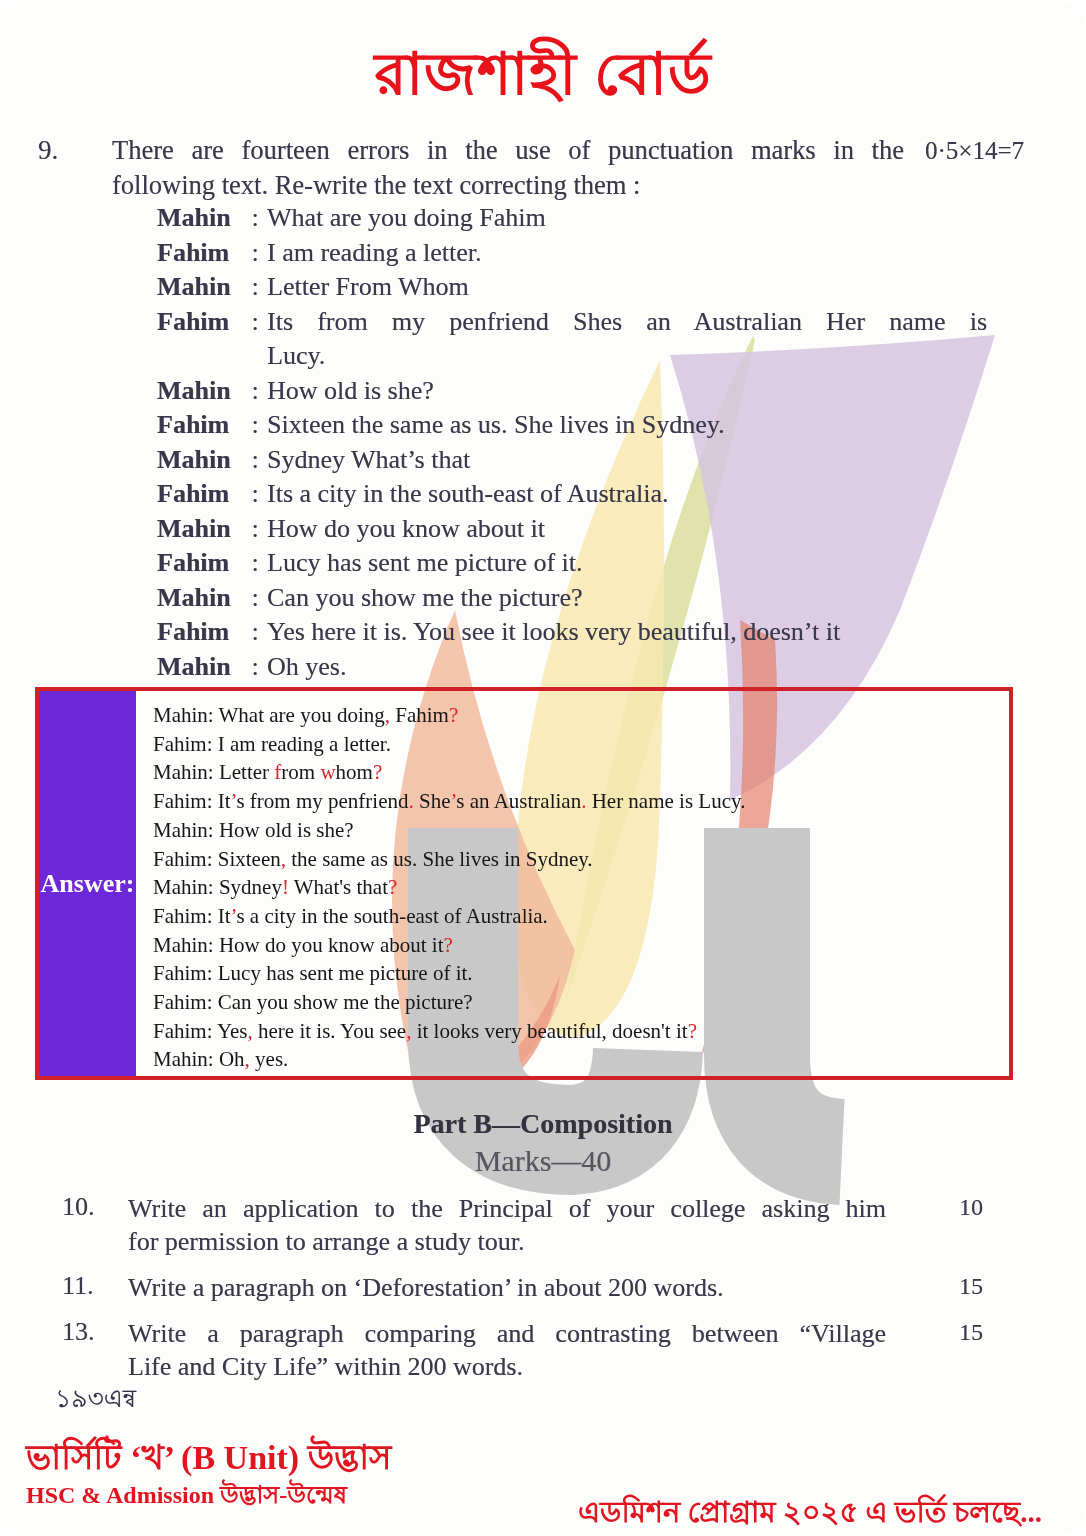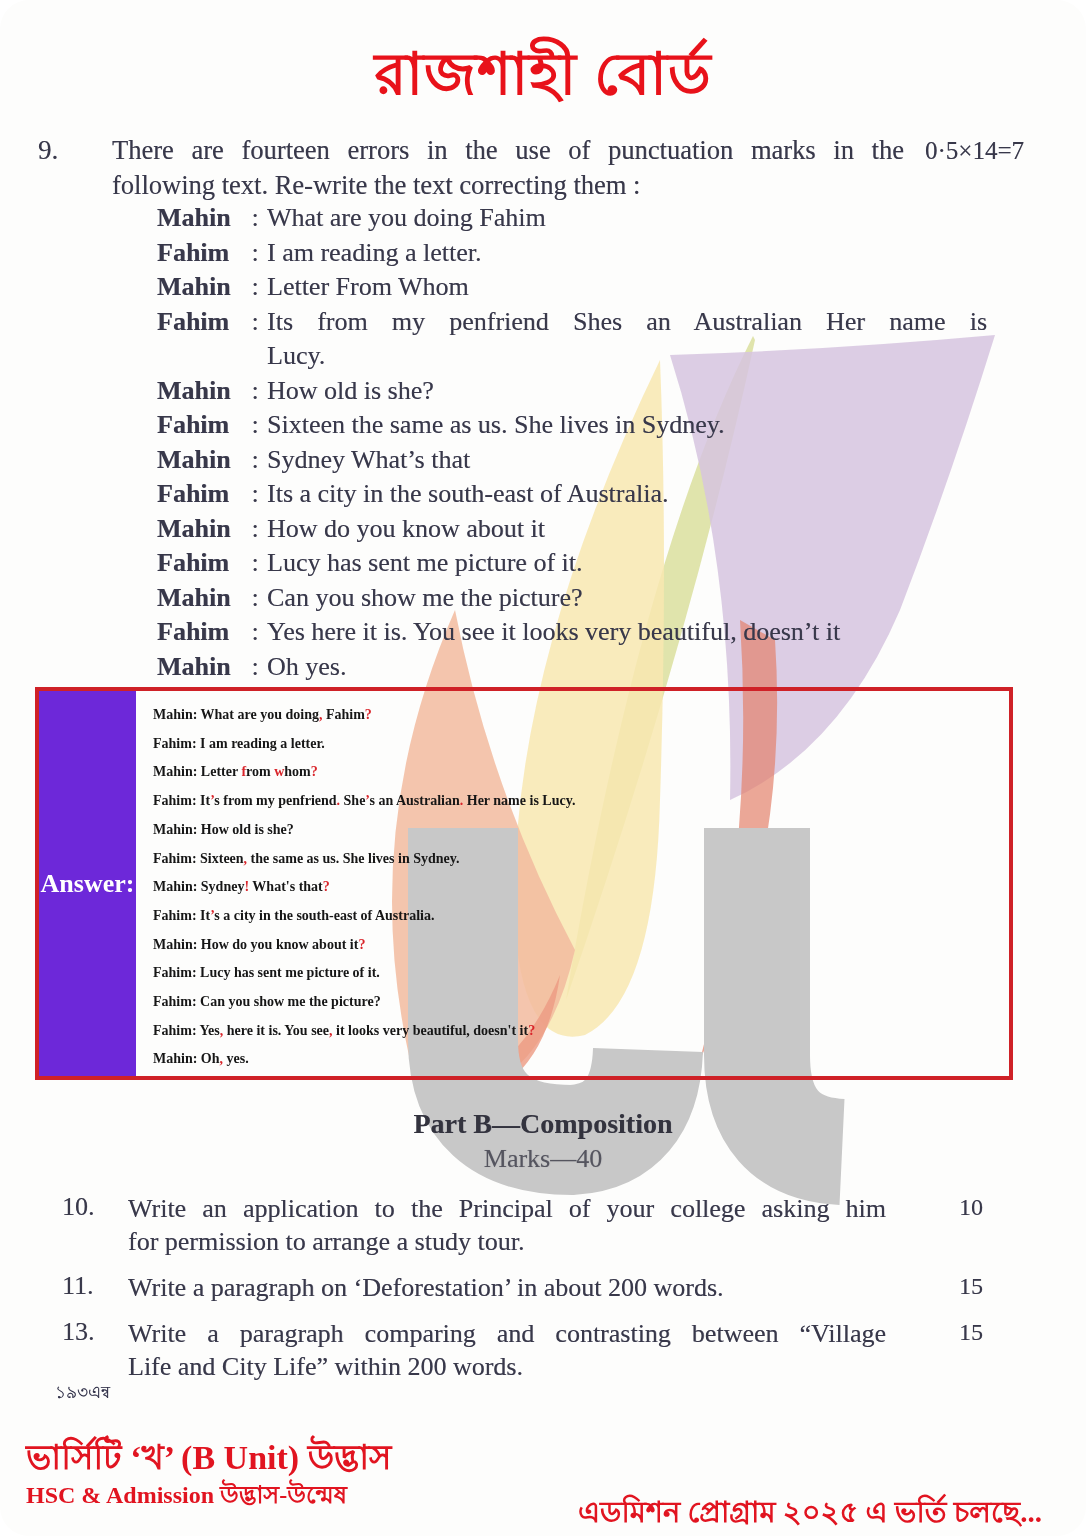--- a/index.html
+++ b/index.html
@@ -35,36 +35,36 @@
 
   .answer-box {
     position:absolute; left:35px; top:687px; width:978px; height:393px;
     box-sizing:border-box; border:4px solid #cf2127; display:flex; background:transparent;
   }
   .answer-band {
     width:97px; background:#6d28d9; color:#ffffff;
     display:flex; align-items:center; justify-content:center;
     font-weight:bold; font-size:26px;
   }
-  .answer-content { flex:1; padding:10px 6px 0 17px; font-size:14px; font-weight:bold; color:#161616; }
+  .answer-content { flex:1; padding:10px 6px 0 17px; font-size:21px; font-weight:normal; color:#161616; }
   .ans-line { line-height:28.7px; white-space:nowrap; }
   .ans-line .red { color:#d9252b; }
 
   .partb-heading { position:absolute; top:1108px; left:0; right:0; text-align:center;
     font-size:28px; font-weight:bold; color:#33333e; text-shadow:0.3px 0.3px 0.6px rgba(45,45,70,0.4); }
   .partb-marks { position:absolute; top:1144px; left:0; right:0; text-align:center;
-    font-size:26px; color:#55555f; text-shadow:0.3px 0.3px 0.8px rgba(80,80,95,0.4); }
+    font-size:30px; color:#55555f; text-shadow:0.3px 0.3px 0.8px rgba(80,80,95,0.4); }
 
   .questions { position:absolute; left:62px; top:1192px; width:955px; }
   .q-row { display:flex; font-size:26px; margin-bottom:13px; align-items:flex-start; }
   .q-num { width:66px; }
   .q-text { width:758px; line-height:33px; }
   .q-marks { margin-left:auto; width:58px; font-size:24px; padding-top:2px; }
 
-  .code-mark { position:absolute; left:55px; top:1379px; font-size:17px; color:#303048;
+  .code-mark { position:absolute; left:55px; top:1379px; font-size:25px; color:#303048;
     text-shadow:0.3px 0.3px 0.6px rgba(45,45,70,0.4); }
 
   .footer-red { color:#e11420; font-weight:bold; }
   .footer-left1 { position:absolute; left:26px; top:1431px; font-size:34px; }
   .footer-left2 { position:absolute; left:26px; top:1476px; font-size:24px; }
   .footer-right { position:absolute; left:578px; top:1489px; font-size:29px; }
 </style>
 </head>
 <body>
 

